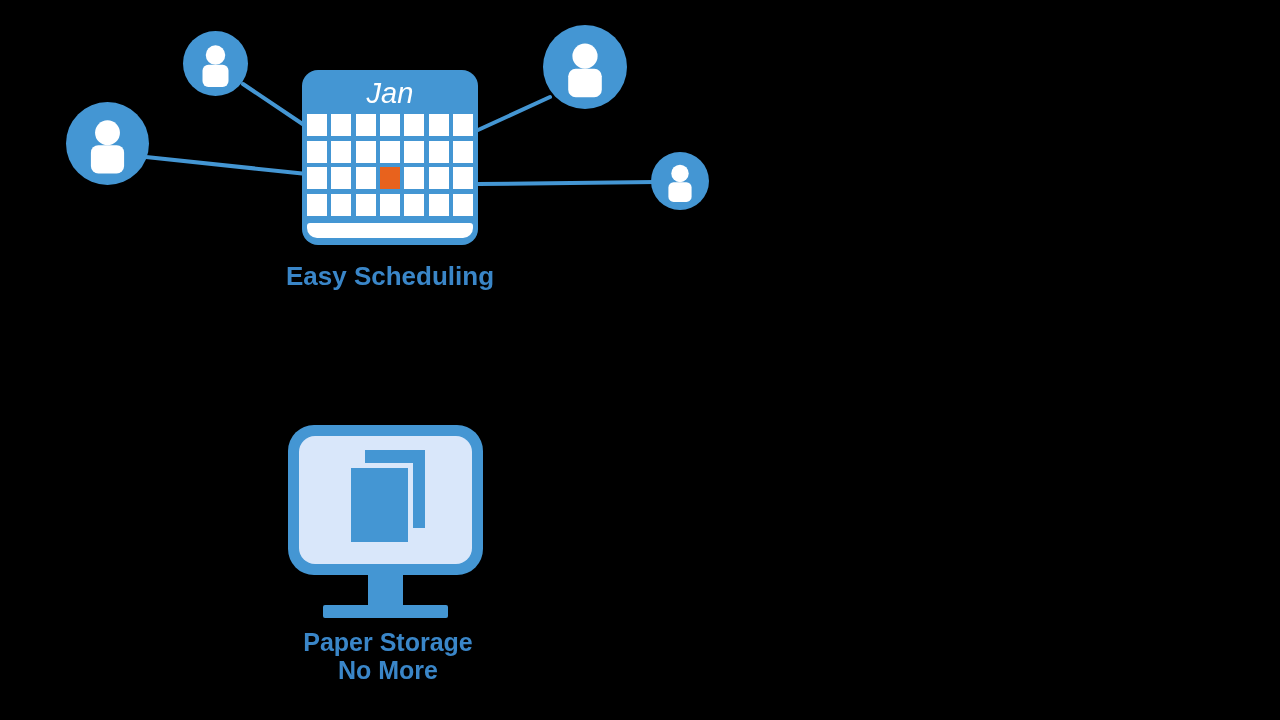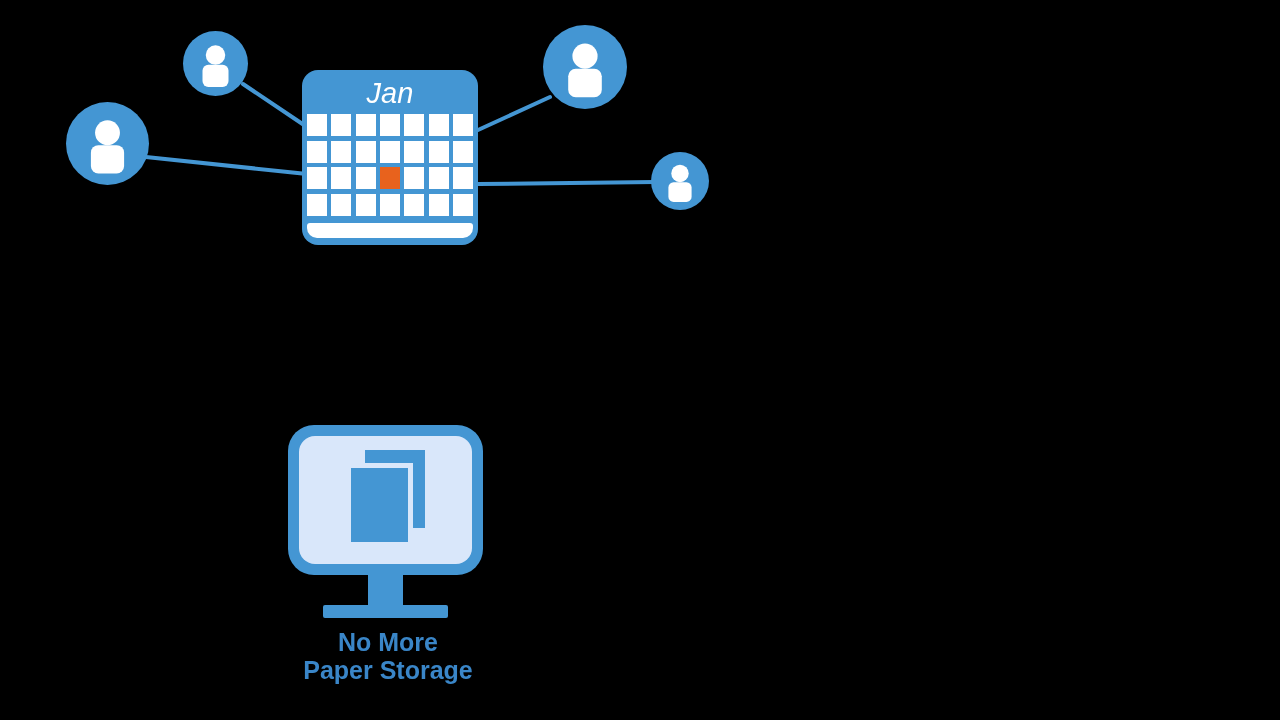--- a/index.html
+++ b/index.html
@@ -197,28 +197,29 @@
         <div class="cal-cell"></div>
         <div class="cal-cell"></div>
         <div class="cal-cell"></div>
         <div class="cal-cell"></div>
         <div class="cal-cell"></div>
         <div class="cal-cell"></div>
       </div>
     <div class="cal-footer"></div>
   </div>
 
+  <div class="caption" id="label-scheduling">Easy Scheduling</div>
 
   <div class="monitor-body">
     <div class="monitor-screen">
       <div class="doc-back"></div>
       <div class="doc-front"></div>
     </div>
   </div>
   <div class="monitor-stem"></div>
   <div class="monitor-base"></div>
 
   <div class="caption" id="label-storage">
+    <div>Paper Storage</div>
     <div>No More</div>
-    <div>Paper Storage</div>
   </div>
 
 </div>
 
 </body></html>

